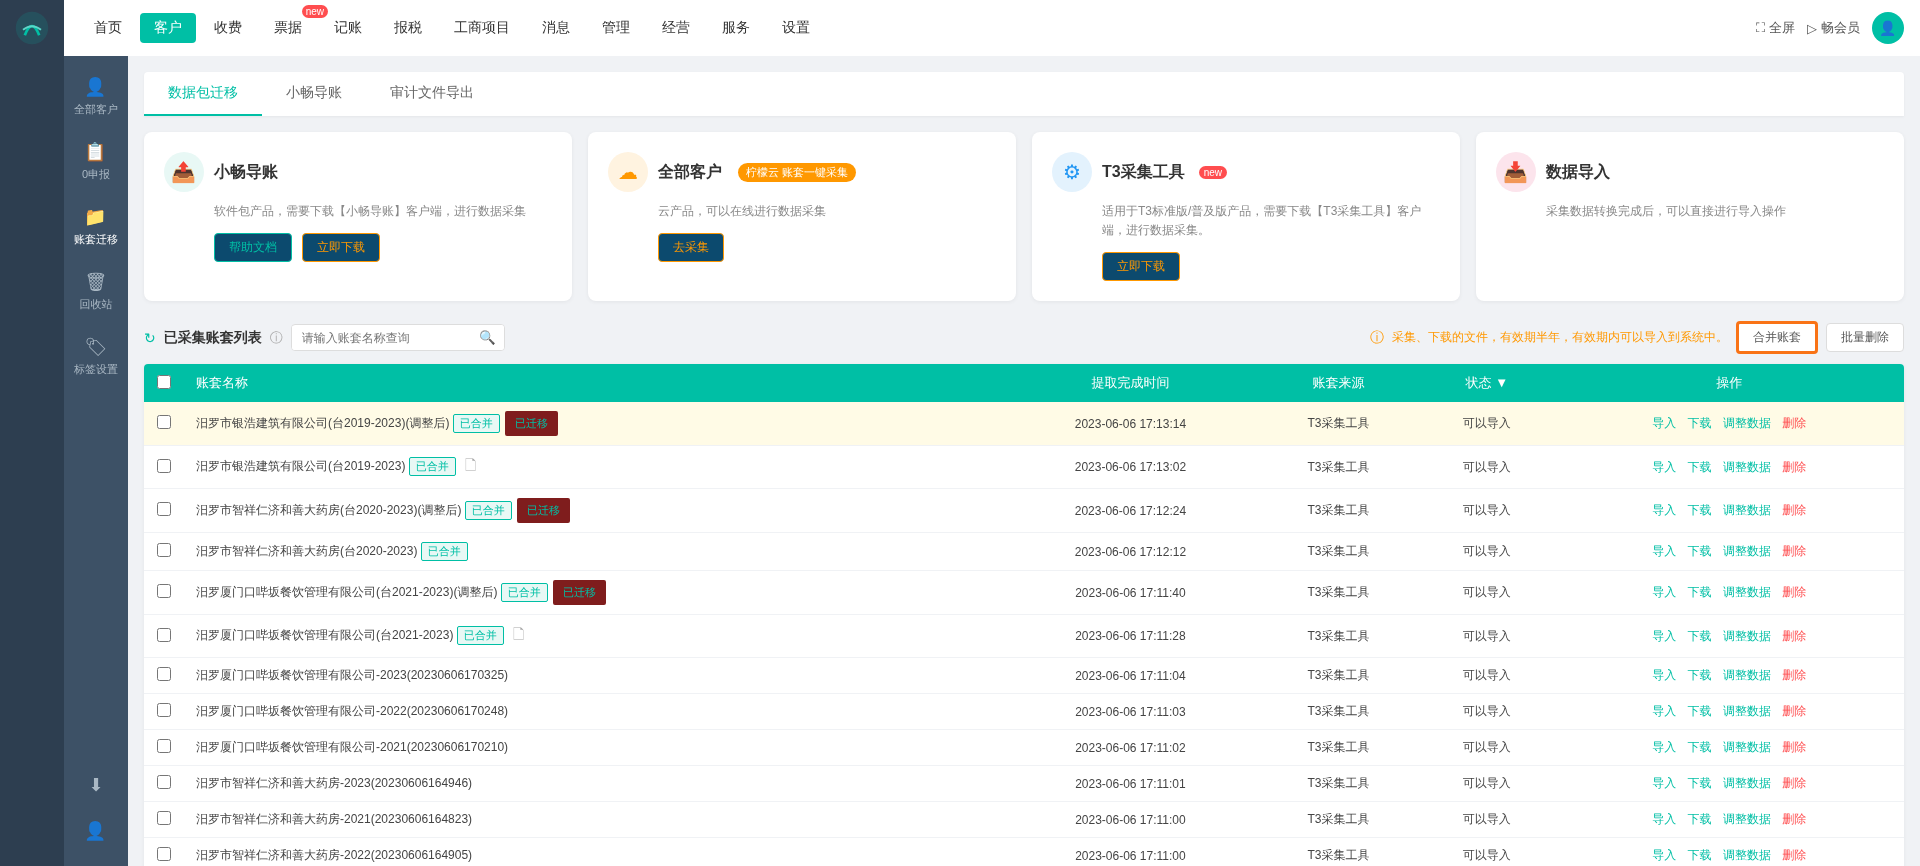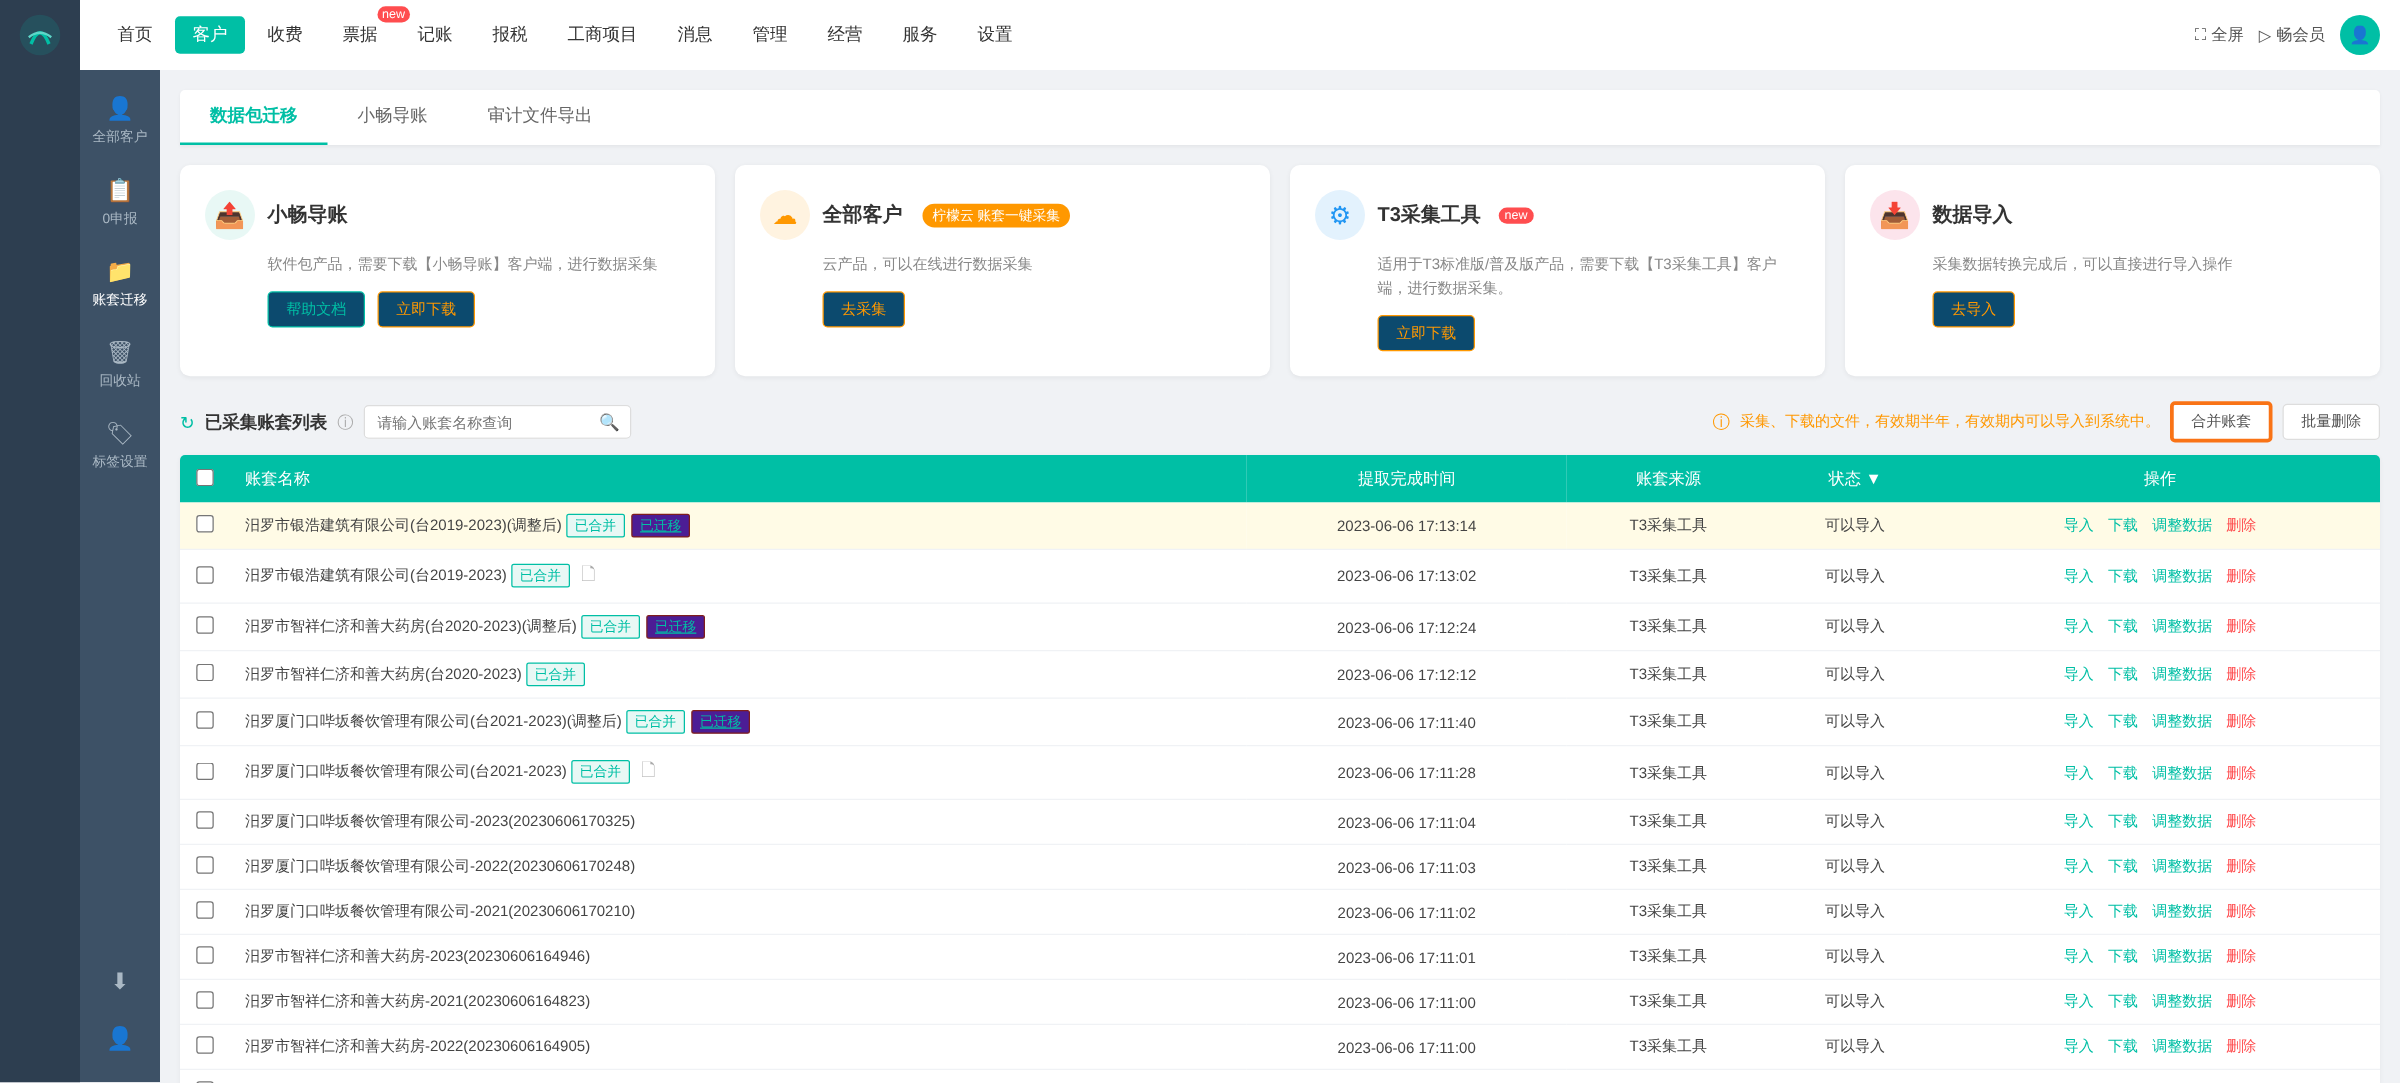--- a/index.html
+++ b/index.html
@@ -27,21 +27,21 @@
     .left-panel-item { width: 64px; padding: 12px 0; display: flex; flex-direction: column; align-items: center; cursor: pointer; color: #aab8c4; font-size: 11px; gap: 4px; }
     .left-panel-item .icon { font-size: 18px; }
     .left-panel-item.active { color: #fff; }
     .left-panel-bottom { margin-top: auto; padding-bottom: 12px; }
 
     .main-content { flex: 1; overflow-y: auto; background: #f0f2f5; padding: 16px; }
 
     
     .tabs { display: flex; gap: 0; background: #fff; border-radius: 4px 4px 0 0; margin-bottom: 16px; box-shadow: 0 1px 3px rgba(0,0,0,0.05); }
     .tab { padding: 12px 24px; cursor: pointer; color: #666; font-size: 14px; border-bottom: 2px solid transparent; }
-    .tab.active { color: #00bfa5; border-bottom: 2px solid #00bfa5; font-weight: 700; }
+    .tab.active { color: #00bfa5; border-bottom: 2px solid #00bfa5; font-weight: 400; }
 
     
     .cards-row { display: flex; gap: 16px; margin-bottom: 20px; }
     .card { background: #fff; border-radius: 8px; padding: 20px; flex: 1; min-height: 130px; position: relative; box-shadow: 0 1px 4px rgba(0,0,0,0.06); }
     .card-header { display: flex; align-items: center; gap: 10px; margin-bottom: 10px; }
     .card-icon { width: 40px; height: 40px; border-radius: 50%; display: flex; align-items: center; justify-content: center; font-size: 20px; flex-shrink: 0; }
     .card-icon.green { background: #e8f8f5; color: #00bfa5; }
     .card-icon.orange { background: #fff3e0; color: #ff9800; }
     .card-icon.blue { background: #e3f2fd; color: #2196f3; }
     .card-icon.red { background: #fce4ec; color: #e91e63; }
@@ -70,21 +70,21 @@
     thead th { padding: 10px 12px; text-align: center; font-size: 13px; font-weight: 500; white-space: nowrap; }
     thead th:first-child { width: 40px; }
     thead th:nth-child(2) { text-align: left; }
     tbody tr { border-bottom: 1px solid #f0f2f5; }
     tbody tr.highlighted { background: #fffbe6; }
     tbody td { padding: 9px 12px; font-size: 12px; color: #444; text-align: center; }
     tbody td:nth-child(2) { text-align: left; }
     input[type=checkbox] { cursor: pointer; width: 14px; height: 14px; }
     .tag { display: inline-block; padding: 1px 6px; border-radius: 2px; font-size: 11px; margin-right: 2px; }
     .tag-green { background: #e8f8f5; color: #00bfa5; border: 1px solid #00bfa5; }
-    .tag-teal-outline { background: #4c1d95; color: #00bfa5; border: 1px solid #7f1d1d; text-decoration: underline; }
+    .tag-teal-outline { background: #7f1d1d; color: #00bfa5; border: 4px solid #7f1d1d; }
     .icon-small { font-size: 14px; color: #aaa; margin-left: 4px; cursor: pointer; }
     .action-link { color: #00bfa5; cursor: pointer; margin: 0 4px; font-size: 12px; }
     .action-link.del { color: #ff4d4f; }
     .info-icon { color: #ff9800; font-size: 14px; }
     .refresh-icon { color: #00bfa5; font-size: 14px; cursor: pointer; }
   </style>
 </head>
 <body>
 
 <div class="sidebar">
@@ -206,23 +206,20 @@
             <button class="btn-outline">立即下载</button>
           </div>
         </div>
 
         <div class="card">
           <div class="card-header">
             <div class="card-icon red">📥</div>
             <span class="card-title">数据导入</span>
           </div>
           <div class="card-desc">采集数据转换完成后，可以直接进行导入操作</div>
-          <div class="card-actions">
-            <button class="btn-outline">去导入</button>
-          </div>
         </div>
       </div>
 
       <div class="toolbar">
         <div class="toolbar-left">
           <span class="refresh-icon">↻</span>
           <span class="list-label">已采集账套列表</span>
           <span style="color:#aaa;font-size:13px;cursor:pointer;">ⓘ</span>
           <div class="search-box">
             <input type="text" placeholder="请输入账套名称查询" style="">

